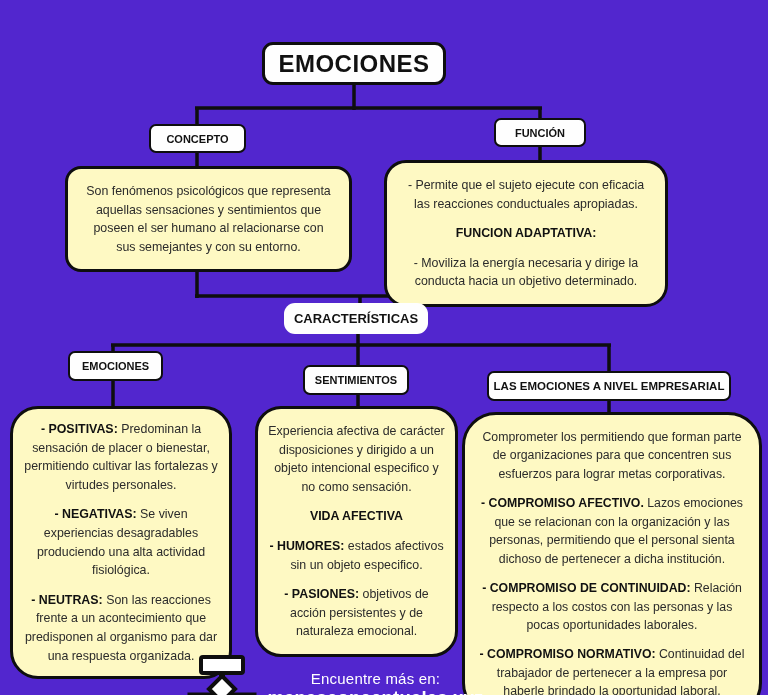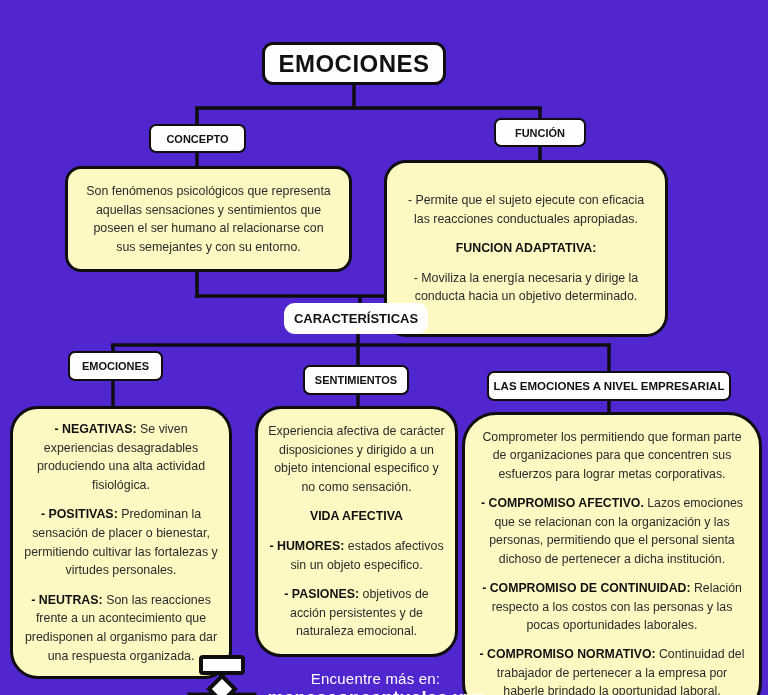--- a/index.html
+++ b/index.html
@@ -42,21 +42,21 @@
     position:absolute;z-index:2;
     background:#fef9c3;border:3px solid #0e0e0e;
     box-sizing:border-box;
     color:#2b2b2b;
     font-size:12.4px;line-height:1.5;text-align:center;
   }
   .content p{margin:0 0 11px 0;}
   .content p:last-child{margin-bottom:0;}
   .content b{color:#111;}
   .cnt-concepto{left:65px;top:134px;width:287px;min-height:106px;border-radius:16px;padding:13px 16px;}
-  .cnt-funcion{left:384px;top:128px;width:284px;min-height:120px;border-radius:22px;padding:28px 12px;}
+  .cnt-funcion{left:384px;top:128px;width:284px;min-height:120px;border-radius:22px;padding:13px 12px;}
   .cnt-emociones{left:10px;top:374px;width:222px;min-height:244px;border-radius:28px;padding:11px 10px;}
   .cnt-sentimientos{left:255px;top:374px;width:203px;min-height:240px;border-radius:26px;padding:13px 9px;}
   .cnt-empresarial{left:462px;top:380px;width:300px;min-height:268px;border-radius:34px;padding:13px 13px;font-size:12.3px;}
   .footer-text{
     position:absolute;z-index:2;
     left:258px;top:638px;width:235px;
     text-align:center;color:#ffffff;
   }
   .footer-text .l1{font-size:15px;font-weight:400;letter-spacing:.2px;}
   .footer-text .l2{font-size:18.5px;font-weight:bold;letter-spacing:.2px;}
@@ -108,22 +108,22 @@
 
   <div class="box label lbl-caracteristicas">CARACTERÍSTICAS</div>
 
   <div class="box label lbl-emociones">EMOCIONES</div>
 
   <div class="box label lbl-sentimientos">SENTIMIENTOS</div>
 
   <div class="box label lbl-empresarial">LAS EMOCIONES A NIVEL EMPRESARIAL</div>
 
   <div class="content cnt-emociones">
+      <p><b>- POSITIVAS:</b> Predominan la sensación de placer o bienestar, permitiendo cultivar las fortalezas y virtudes personales.</p>
       <p><b>- NEGATIVAS:</b> Se viven experiencias desagradables produciendo una alta actividad fisiológica.</p>
-      <p><b>- POSITIVAS:</b> Predominan la sensación de placer o bienestar, permitiendo cultivar las fortalezas y virtudes personales.</p>
       <p><b>- NEUTRAS:</b> Son las reacciones frente a un acontecimiento que predisponen al organismo para dar una respuesta organizada.</p>
     </div>
 
   <div class="content cnt-sentimientos">
       <p>Experiencia afectiva de carácter disposiciones y dirigido a un objeto intencional especifico y no como sensación.</p>
       <p><b>VIDA AFECTIVA</b></p>
       <p><b>- HUMORES:</b> estados afectivos sin un objeto especifico.</p>
       <p><b>- PASIONES:</b> objetivos de acción persistentes y de naturaleza emocional.</p>
     </div>
 

